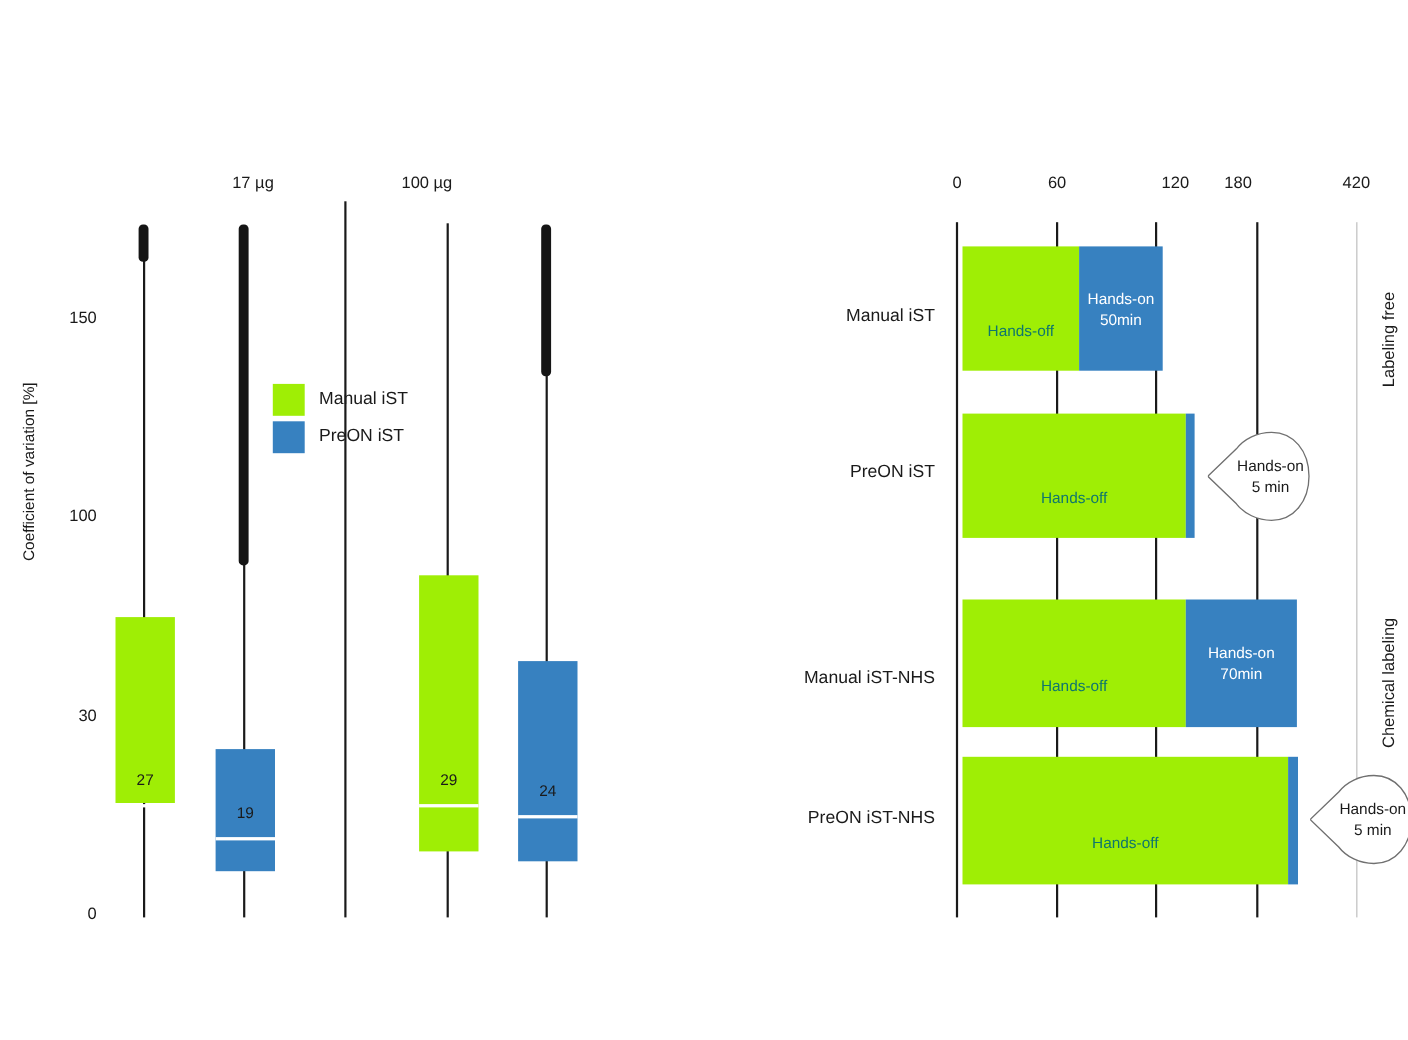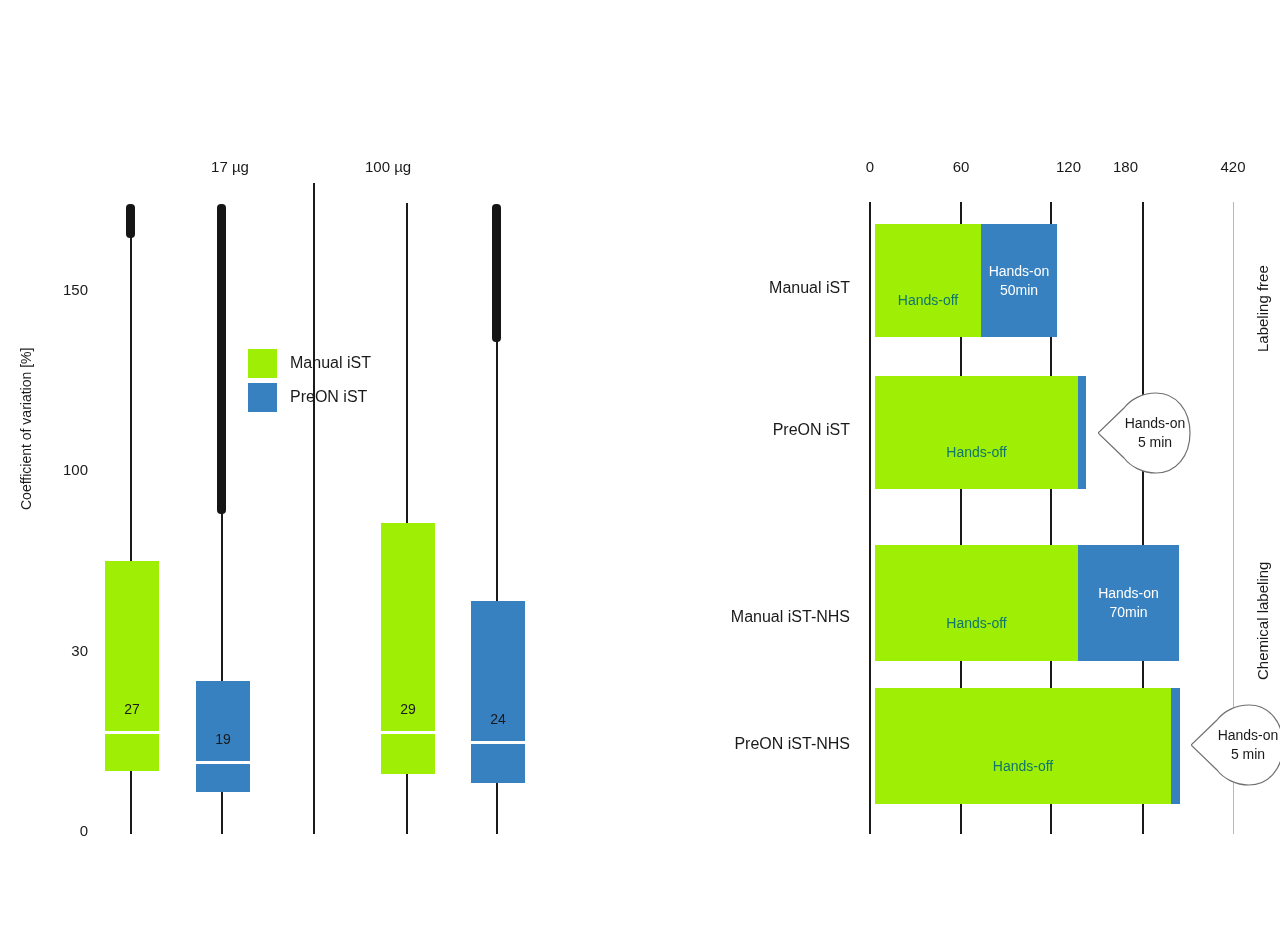--- a/index.html
+++ b/index.html
@@ -149,21 +149,21 @@
   <div class="abs tick-text" style="left:46px; top:281px; width:42px; text-align:right;">150</div>
   <div class="abs tick-text" style="left:46px; top:461px; width:42px; text-align:right;">100</div>
   <div class="abs tick-text" style="left:46px; top:642px; width:42px; text-align:right;">30</div>
   <div class="abs tick-text" style="left:46px; top:822px; width:42px; text-align:right;">0</div>
 
   <div class="abs group-sep" style="left:313px; top:183px; height:651px;"></div>
 
   <div>
     <div class="abs whisker" style="left:130px; top:232px; height:602px;"></div>
     <div class="abs outliers" style="left:126px; top:204px; height:34px;"></div>
-    <div class="abs box" style="left:105px; top:561px; width:54px; height:210px; background:#9FEE05;">
+    <div class="abs box" style="left:105px; top:561px; width:54px; height:169px; background:#9FEE05;">
       <div class="abs median" style="left:0; top:170px;"></div>
       <div class="abs box-value" style="left:0; top:140px; width:54px;">27</div>
     </div>
   </div>
 
   <div>
     <div class="abs whisker" style="left:221px; top:510px; height:324px;"></div>
     <div class="abs outliers" style="left:217px; top:204px; height:310px;"></div>
     <div class="abs box" style="left:196px; top:681px; width:54px; height:111px; background:#3781C0;">
       <div class="abs median" style="left:0; top:80px;"></div>

